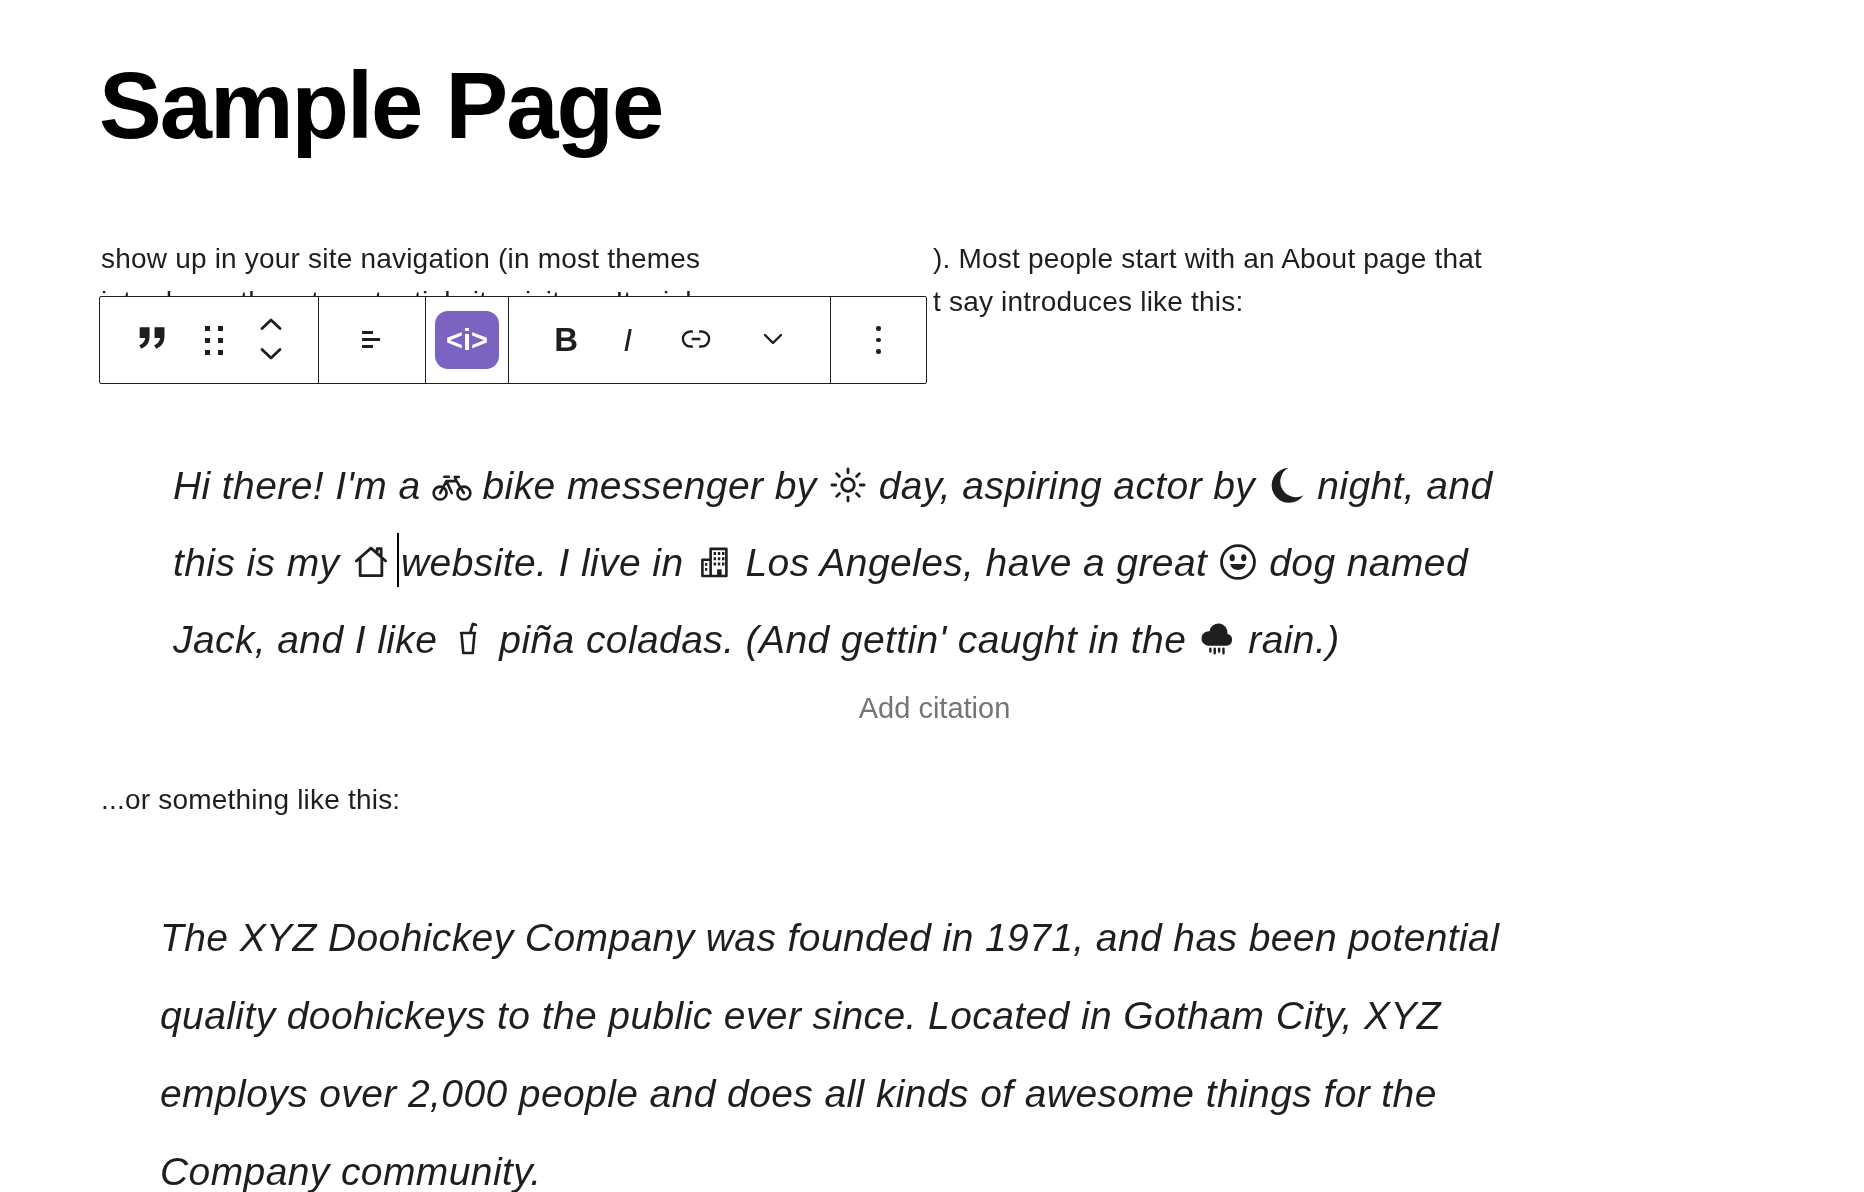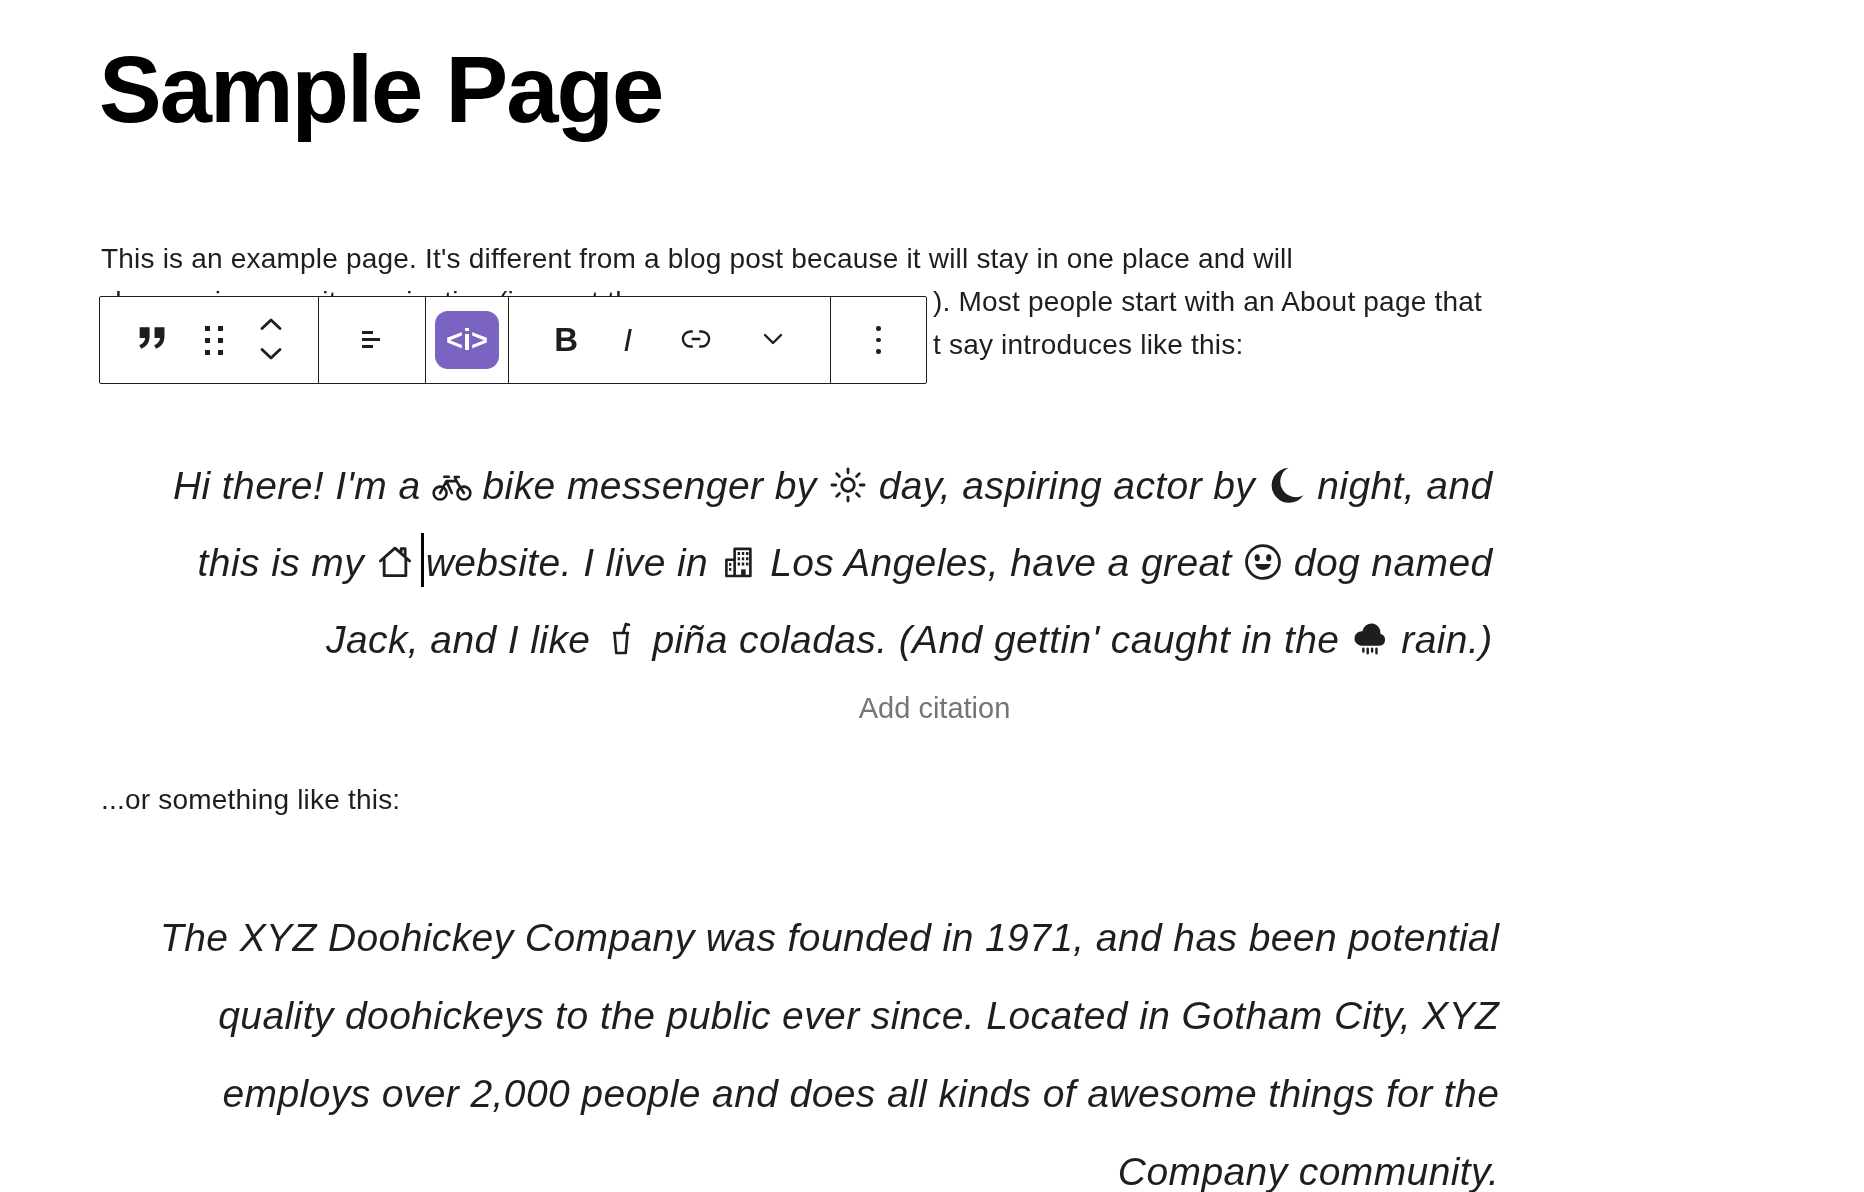--- a/index.html
+++ b/index.html
@@ -2,21 +2,21 @@
 <html><head>
 <meta charset="utf-8">
 <style>
   html,body{margin:0;padding:0;}
   body{
     width:1864px;height:1192px;background:#ffffff;position:relative;overflow:hidden;
     font-family:"Liberation Sans","DejaVu Sans",sans-serif;color:#1e1e1e;
   }
   
   .post-title{
-    position:absolute;left:99px;top:38px;margin:0;
+    position:absolute;left:99px;top:54px;margin:0;
     font-size:94px;font-weight:800;letter-spacing:-2px;color:#000;line-height:1.1;
   }
   
   .intro{position:absolute;left:101px;top:237px;font-size:28px;line-height:43px;letter-spacing:.2px;z-index:1;width:1700px;}
   .intro .pline{position:relative;height:43px;white-space:nowrap;}
   .intro .vis-seg{position:absolute;left:832px;top:0;}
   
   .toolbar{
     position:absolute;left:99px;top:296px;width:828px;height:88px;box-sizing:border-box;
     background:#fff;border:1.5px solid #1e1e1e;border-radius:2px;display:flex;z-index:5;
@@ -35,40 +35,37 @@
   .ai-btn{
     width:64px;height:58px;border-radius:13px;background:#7b63c1;
     color:#fff;font-size:29px;font-weight:700;letter-spacing:0;
     display:flex;align-items:center;justify-content:center;
   }
   .bold-btn span{font-size:33px;font-weight:800;}
   .italic-btn span{font-size:32px;font-style:italic;font-weight:400;}
   .kebab{display:flex;flex-direction:column;gap:7px;align-items:center;}
   .kebab i{display:block;width:4.5px;height:4.5px;border-radius:50%;background:#1e1e1e;}
   
-  .quote{position:absolute;font-size:39px;font-style:italic;letter-spacing:.4px;line-height:77px;color:#1e1e1e;white-space:nowrap;text-align:right;}
+  .quote{position:absolute;font-size:39px;font-style:italic;letter-spacing:.4px;line-height:77px;color:#1e1e1e;white-space:nowrap;}
   .q1{left:133px;top:408px;}
   .q2{left:120px;top:860px;line-height:78px;}
   .emoji{display:inline-block;width:42px;height:42px;vertical-align:-7px;margin:0 10px;}
   .emoji.tight-r{margin-right:5px;}
   .emoji svg{display:block;width:100%;height:100%;}
   .caret{display:inline-block;width:2.5px;height:54px;background:#000;vertical-align:-11px;margin-right:2px;}
   
   .citation{position:absolute;left:101px;top:692px;width:1667px;text-align:center;font-size:29px;color:#757575;}
   .connector{position:absolute;left:101px;top:772px;font-size:28px;letter-spacing:.2px;margin-top:12px;}
 </style>
 </head>
 <body>
 
 <h1 class="post-title">Sample Page</h1>
 
 <div class="intro">
-  <div class="pline">
-    <span>This is an example page. It's different from a blog post because it will stay in one place and will</span>
-  </div>
   <div class="pline">
     <span>show up in your site navigation (in most themes</span>
     <span class="vis-seg">). Most people start with an About page that</span>
   </div>
   <div class="pline">
     <span>introduces them to potential site visitors. It migh</span>
     <span class="vis-seg">t say introduces like this:</span>
   </div>
 </div>
 

